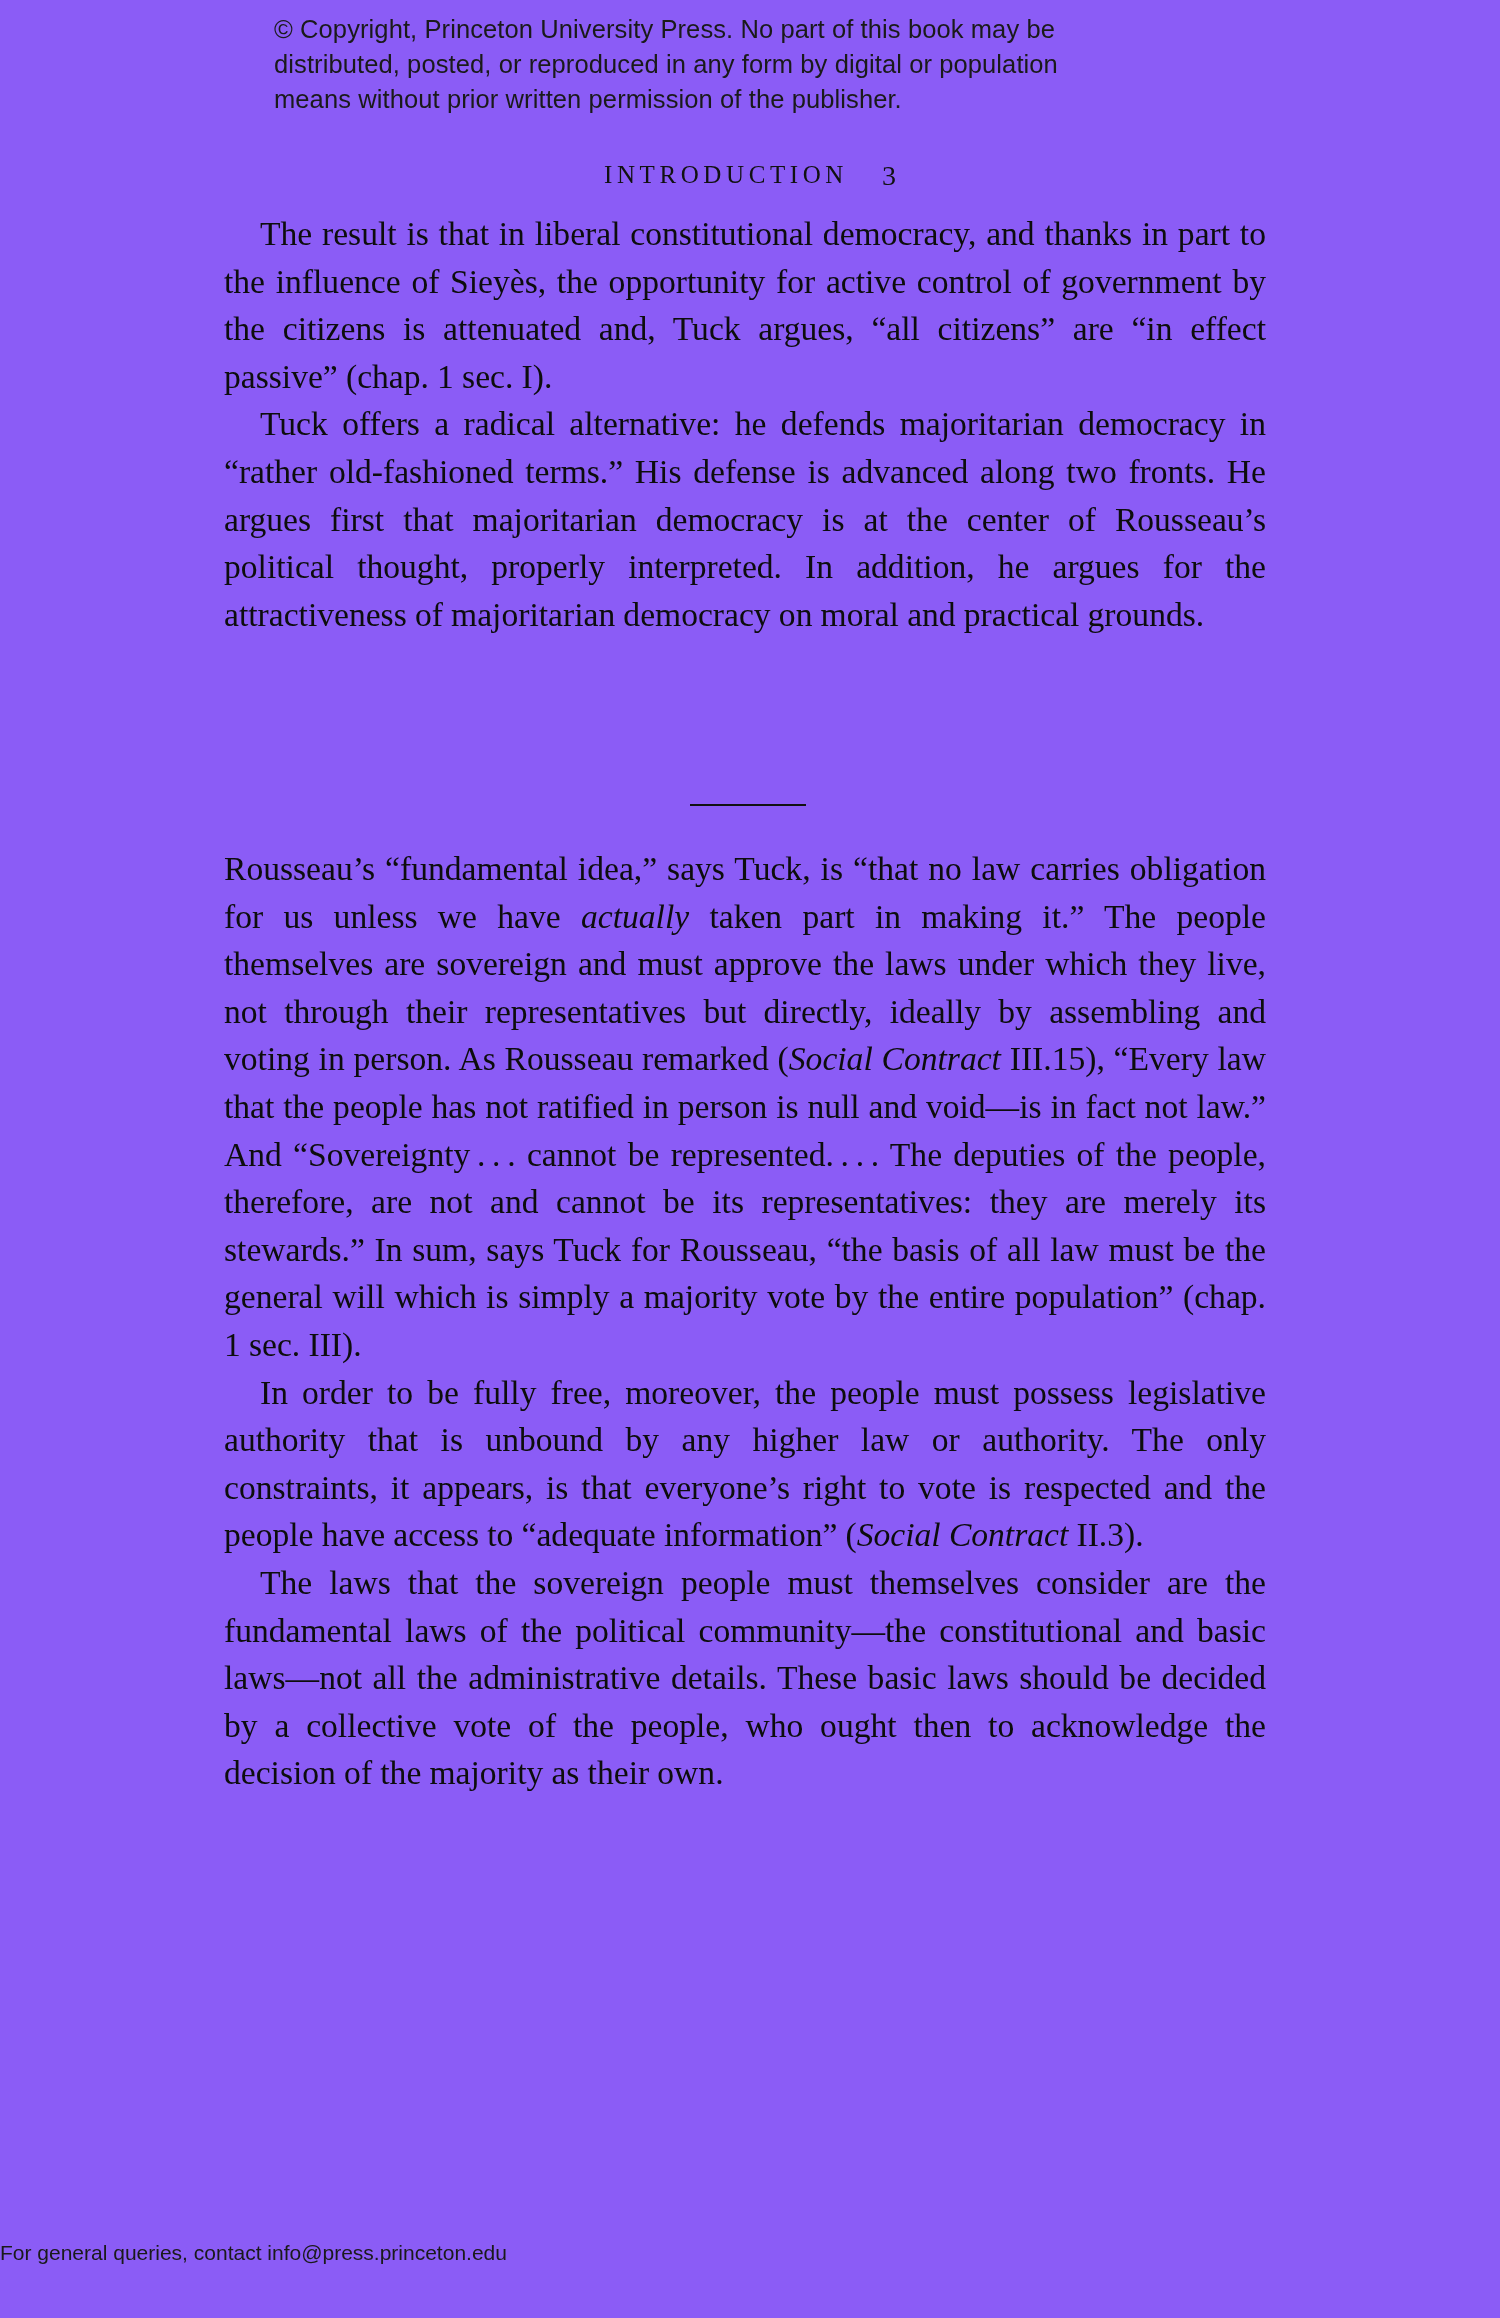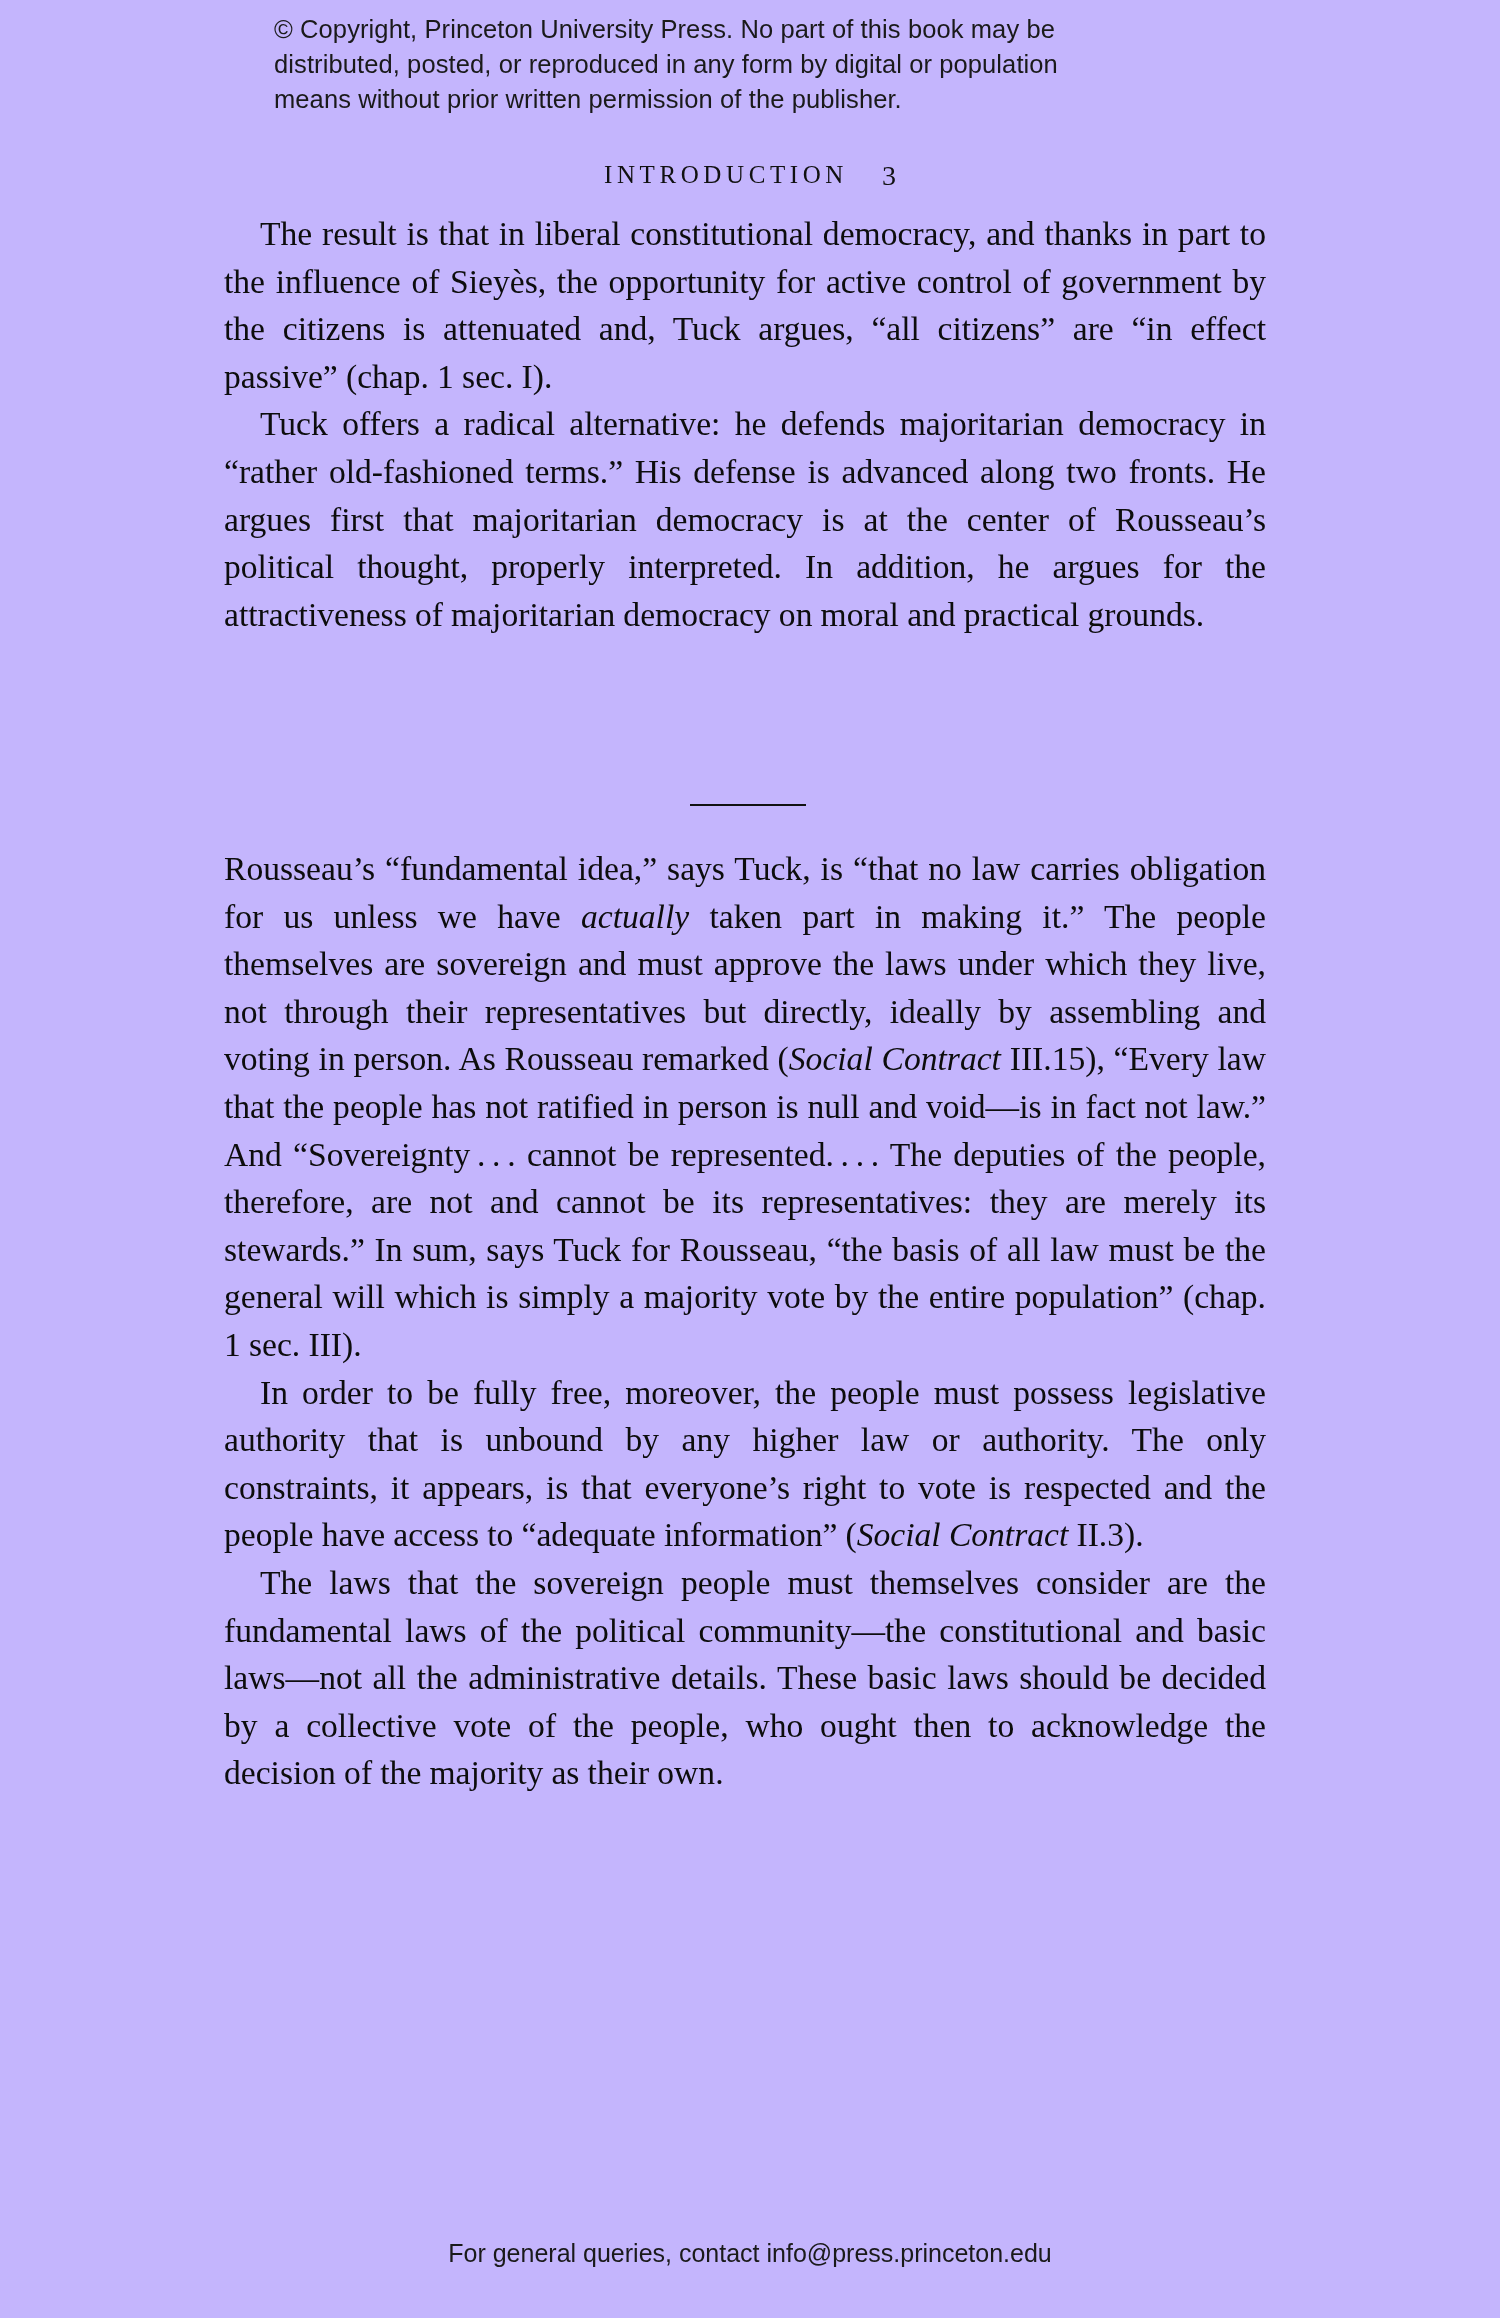--- a/index.html
+++ b/index.html
@@ -13,21 +13,21 @@
     position: relative;
     overflow: hidden;
     font-family: "Liberation Serif", "DejaVu Serif", serif;
     color: #000000;
     -webkit-font-smoothing: antialiased;
   }
 
   .page {
     position: absolute;
     inset: 0;
-    background: #c4b5fd;
+    background: #8b5cf6;
   }
 
   
   .copyright-notice {
     position: absolute;
     left: 274px;
     top: 12px;
     width: 940px;
     font-family: "Liberation Sans", "DejaVu Sans", sans-serif;
     font-size: 25.5px;
@@ -100,23 +100,23 @@
     height: 0;
     border-top: 2.4px solid #111;
   }
 
   
   .page-footer {
     position: absolute;
     left: 0;
     right: 0;
     top: 2236px;
-    text-align: center;
+    text-align: left;
     font-family: "Liberation Sans", "DejaVu Sans", sans-serif;
-    font-size: 25px;
+    font-size: 21px;
     line-height: 34px;
     color: #1a1a1a;
   }
 </style>
 </head>
 <body>
 
 <div class="page">
 
   <div class="copyright-notice">

